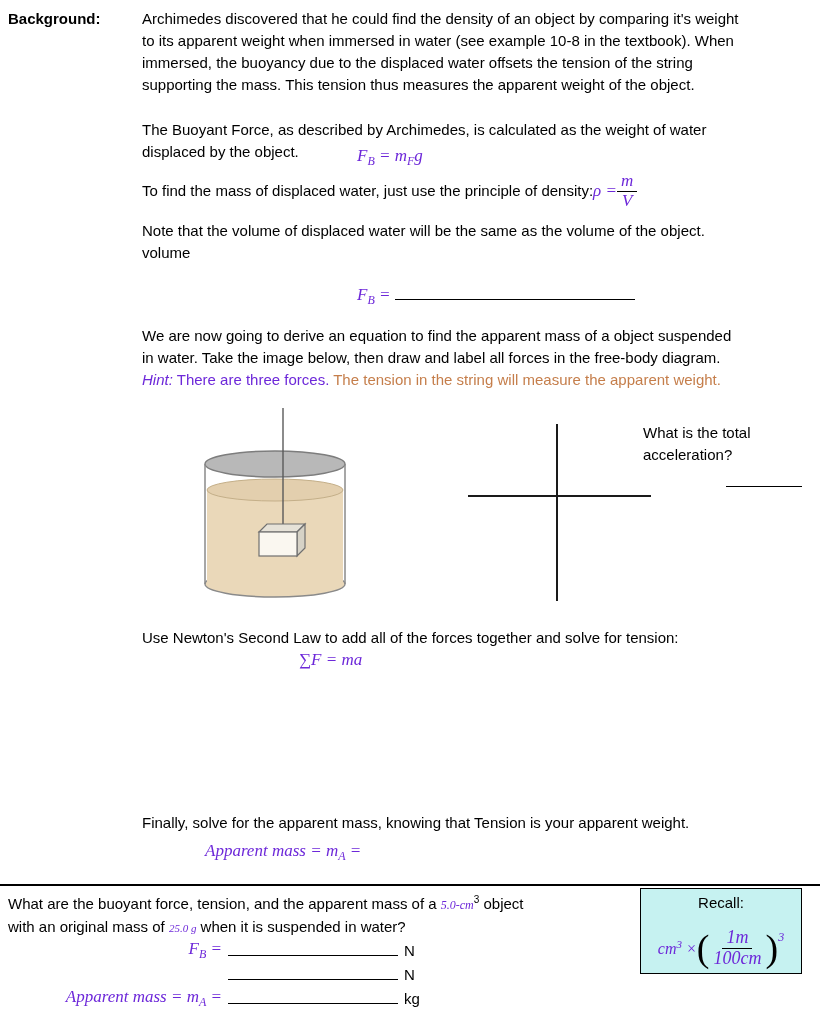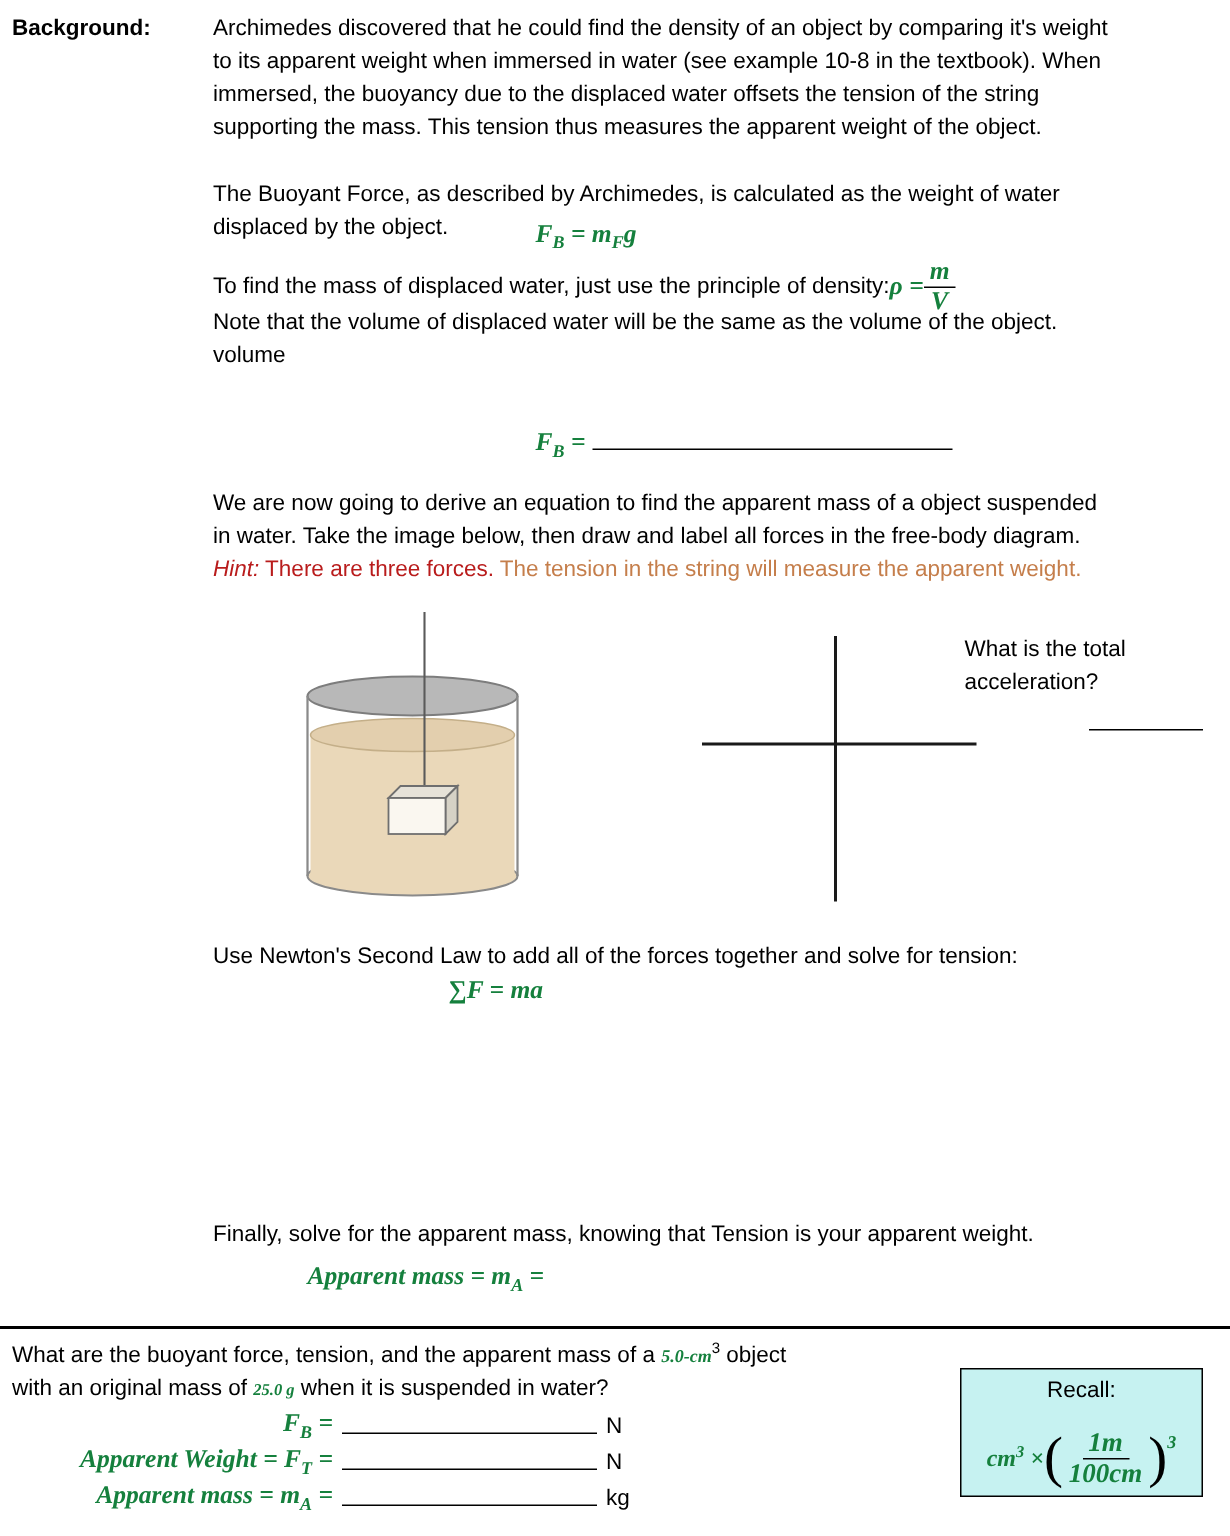--- a/index.html
+++ b/index.html
@@ -1,23 +1,23 @@
 <!DOCTYPE html>
 <html><head>
 <meta charset="utf-8">
 <style>
   * { margin:0; padding:0; box-sizing:border-box; }
   body { background:#ffffff; font-family:"Liberation Sans", sans-serif; }
   .page { position:relative; width:820px; height:1024px; background:#ffffff; overflow:hidden; }
   .abs { position:absolute; }
   .bt { font-size:15px; line-height:22px; color:#000; }
   .bold { font-weight:bold; }
-  .math { font-family:"Liberation Serif", serif; font-style:italic; font-size:17px; color:#15803d;font-weight:bold; }
+  .math { font-family:"Liberation Serif", serif; font-style:italic; font-size:17px; color:#6d28d9; }
   .math sub { font-size:12px; }
-  .gray { color:#b91c1c;text-align:right; }
+  .gray { color:#6d28d9;text-align:right; }
   .orange { color:#c57e4b;margin-top:22px; }
   .italic { font-style:italic; }
   .blank-inline { display:inline-block; border-bottom:1.6px solid #000; }
   .blank-abs { border-bottom:1.8px solid #000; height:1px; }
   .frac { display:inline-flex; flex-direction:column; align-items:center; vertical-align:middle; line-height:1.1; }
   .frac .fnum { padding:0 4px; border-bottom:1.3px solid #000; }
   .frac .fden { padding:0 4px; }
   .rule { background:#000; }
   .fbd-line { background:#1a1a1a; }
   .recall-box { background:#c6f2f1; border:1.6px solid #000; }
@@ -48,21 +48,21 @@
 
   <div class="abs" style="left:142px;top:168px;height:46px;display:flex;align-items:center">
     <span class="bt">To find the mass of displaced water, just use the principle of density: </span>
     <span class="math"><span>ρ</span><span> = </span></span>
     <span class="math frac">
       <span class="fnum">m</span>
       <span class="fden">V</span>
     </span>
   </div>
 
-  <div class="abs" style="left:142px;top:204px">
+  <div class="abs" style="left:142px;top:220px">
     <div class="bt">Note that the volume of displaced water will be the same as the volume of the object.</div>
     <div class="bt">volume</div>
   </div>
 
   <div class="abs math" style="left:357px;top:283px">
     <span>F</span><sub>B</sub><span> = </span><span class="blank-inline" style="width:240px;height:17px"></span>
   </div>
 
   <div class="abs" style="left:142px;top:325px">
     <div class="bt">We are now going to derive an equation to find the apparent mass of a object suspended</div>
@@ -115,33 +115,30 @@
       <span>with an original mass of </span><span class="math" style="font-size:11px">25.0 g</span><span> when it is suspended in water?</span>
     </div>
   </div>
 
   <div class="abs math" style="left:0;top:939px;width:222px;text-align:right">
     <span>F</span><sub>B</sub><span> =</span>
   </div>
   <div class="abs blank-abs" style="left:228px;top:955px;width:170px"></div>
   <div class="abs bt" style="left:404px;top:940px">N</div>
 
-  <div class="abs math" style="left:0;top:963px;width:222px;text-align:right">
-    <span>Apparent Weight = </span><span>F</span><sub>T</sub><span> =</span>
-  </div>
   <div class="abs blank-abs" style="left:228px;top:979px;width:170px"></div>
   <div class="abs bt" style="left:404px;top:964px">N</div>
 
   <div class="abs math" style="left:0;top:987px;width:222px;text-align:right">
     <span>Apparent mass = </span><span>m</span><sub>A</sub><span> =</span>
   </div>
   <div class="abs blank-abs" style="left:228px;top:1003px;width:170px"></div>
   <div class="abs bt" style="left:404px;top:988px">kg</div>
 
-  <div class="abs recall-box" style="left:640px;top:912px;width:162px;height:86px">
+  <div class="abs recall-box" style="left:640px;top:888px;width:162px;height:86px">
     <div class="bt" style="text-align:center;padding-top:3px">Recall:</div>
     <div style="display:flex;justify-content:center;align-items:center;margin-top:12px">
       <span class="math" style="font-size:16px"><span>cm</span><sup style="font-size:11px">3</sup><span> × </span></span>
       <span class="paren">(</span>
       <span class="math frac" style="font-size:18px">
         <span class="fnum">1m</span>
         <span class="fden">100cm</span>
       </span>
       <span class="paren">)</span>
       <span class="math" style="font-size:12px;align-self:flex-start;margin-top:4px">3</span>

